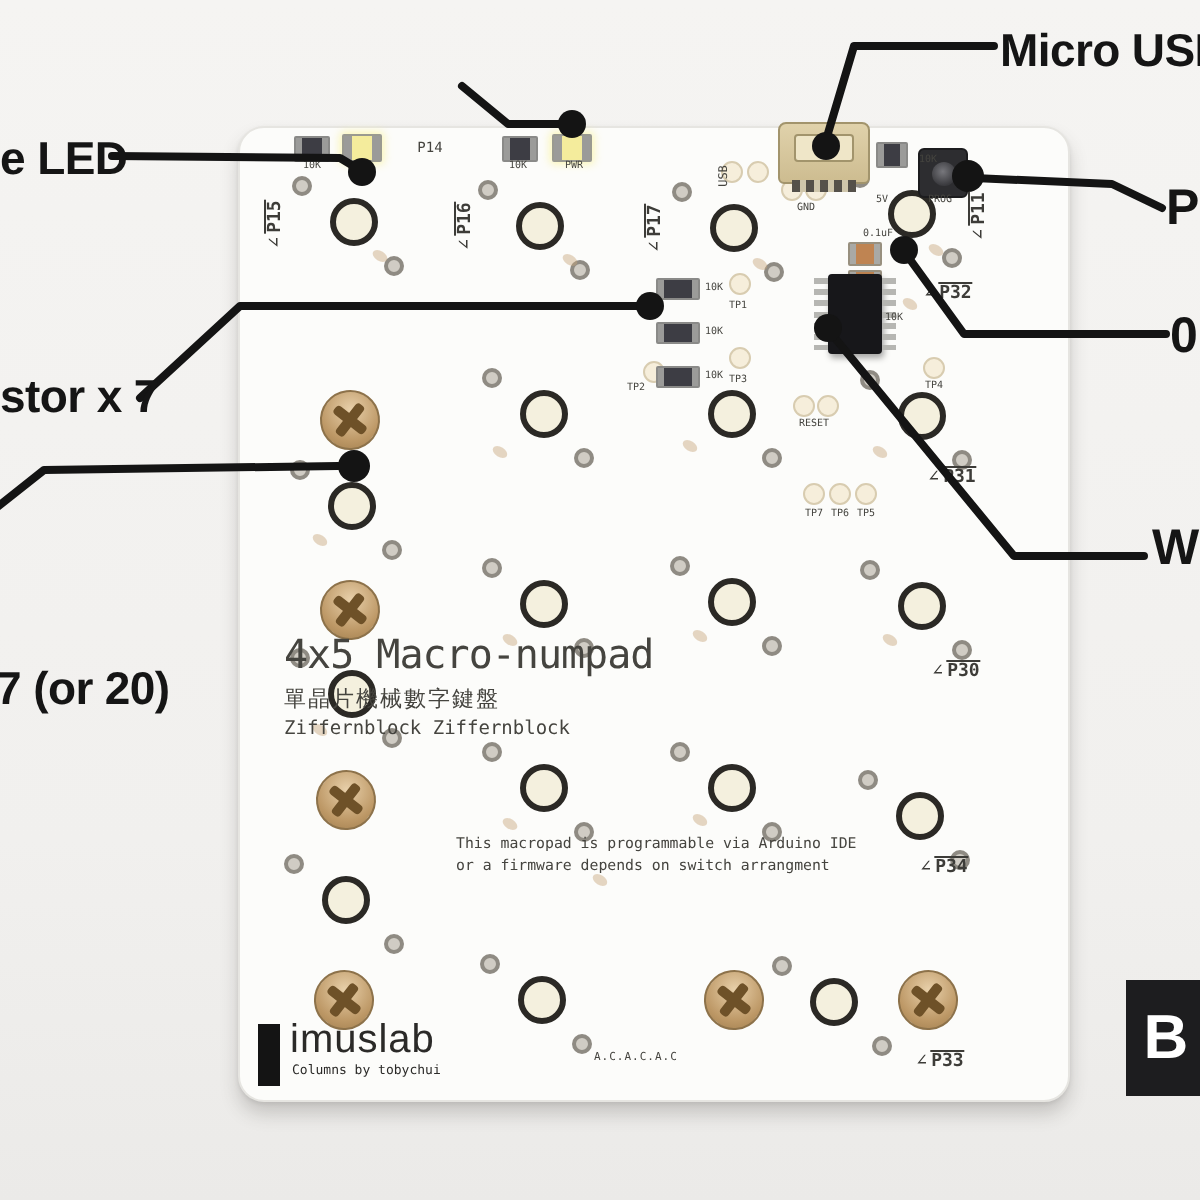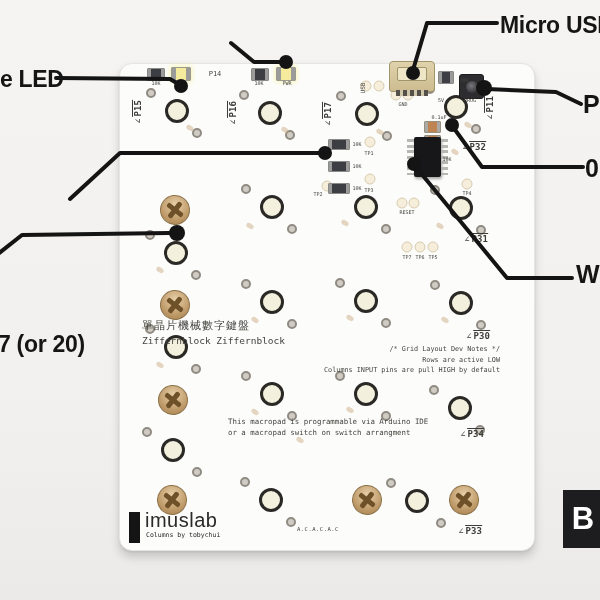--- a/index.html
+++ b/index.html
@@ -221,33 +221,29 @@
   <div class="cmp smd" style="left:438px;top:71px;width:14px;height:11px;"></div>
   <div class="cmp prog-btn" style="left:459px;top:74px;width:23px;height:23px;"></div>
   <div class="cmp smd-cap" style="left:424px;top:121px;width:15px;height:10px;"></div>
   <div class="cmp smd-cap" style="left:424px;top:135px;width:15px;height:10px;"></div>
   <div class="cmp smd" style="left:328px;top:139px;width:20px;height:9px;"></div>
   <div class="cmp smd" style="left:328px;top:161px;width:20px;height:9px;"></div>
   <div class="cmp smd" style="left:328px;top:183px;width:20px;height:9px;"></div>
   <div class="cmp ic" style="left:414px;top:137px;width:27px;height:40px;"></div>
 
   <div class="title-block">
+    <div class="board-title">4x5 Macro-numpad</div>
     <div class="board-sub-zh">單晶片機械數字鍵盤</div>
     <div class="board-sub-de">Ziffernblock Ziffernblock</div>
   </div>
 
-  <div class="dev-notes">
-    <div>/* Grid Layout Dev Notes */</div>
-    <div>Rows are active LOW</div>
-    <div>Columns INPUT pins are pull HIGH by default</div>
-  </div>
 
   <div class="descr">
     <div>This macropad is programmable via Arduino IDE</div>
-    <div>or a macropad switch on switch arrangment</div>
+    <div>or a firmware depends on switch arrangment</div>
   </div>
 
   <div class="brand">
     <div class="brand-bar"></div>
     <div class="brand-name">imuslab</div>
     <div class="brand-sub">Columns by tobychui</div>
   </div>
 
   <div class="rev-code">A.C.A.C.A.C</div>
 
@@ -272,15 +268,16 @@
       <circle cx="325" cy="153" r="7" class="ann-dot"></circle>
       <polyline points="-2,254 22,235 169,233" class="ann-line"></polyline>
       <circle cx="177" cy="233" r="8" class="ann-dot"></circle>
     </svg>
   <div id="labels">
       <div class="ann-label" style="left: 0px; top: 66px; font-size: 23px;">e LED</div>
       <div class="ann-label" style="left: 500px; top: 12px; font-size: 23px;">Micro USB</div>
       <div class="ann-label" style="left: 583px; top: 90px; font-size: 25px;">P</div>
       <div class="ann-label" style="left: 585px; top: 154px; font-size: 25px;">0</div>
       <div class="ann-label" style="left: 576px; top: 260px; font-size: 25px;">W</div>
+      <div class="ann-label" style="left: 0px; top: 185px; font-size: 23px;">stor x 7</div>
       <div class="ann-label" style="left: -2px; top: 331px; font-size: 23px;">7 (or 20)</div>
     </div>
 </div>
 
 </body></html>

